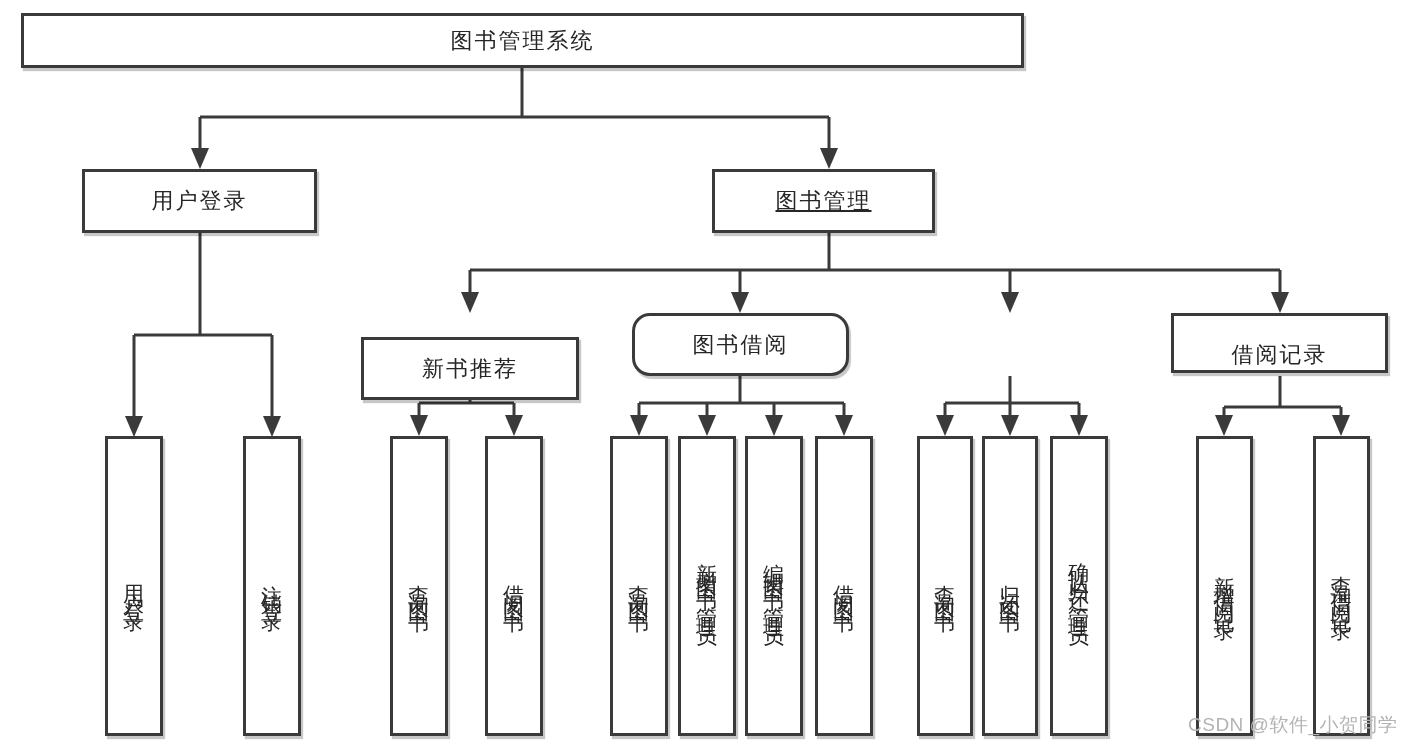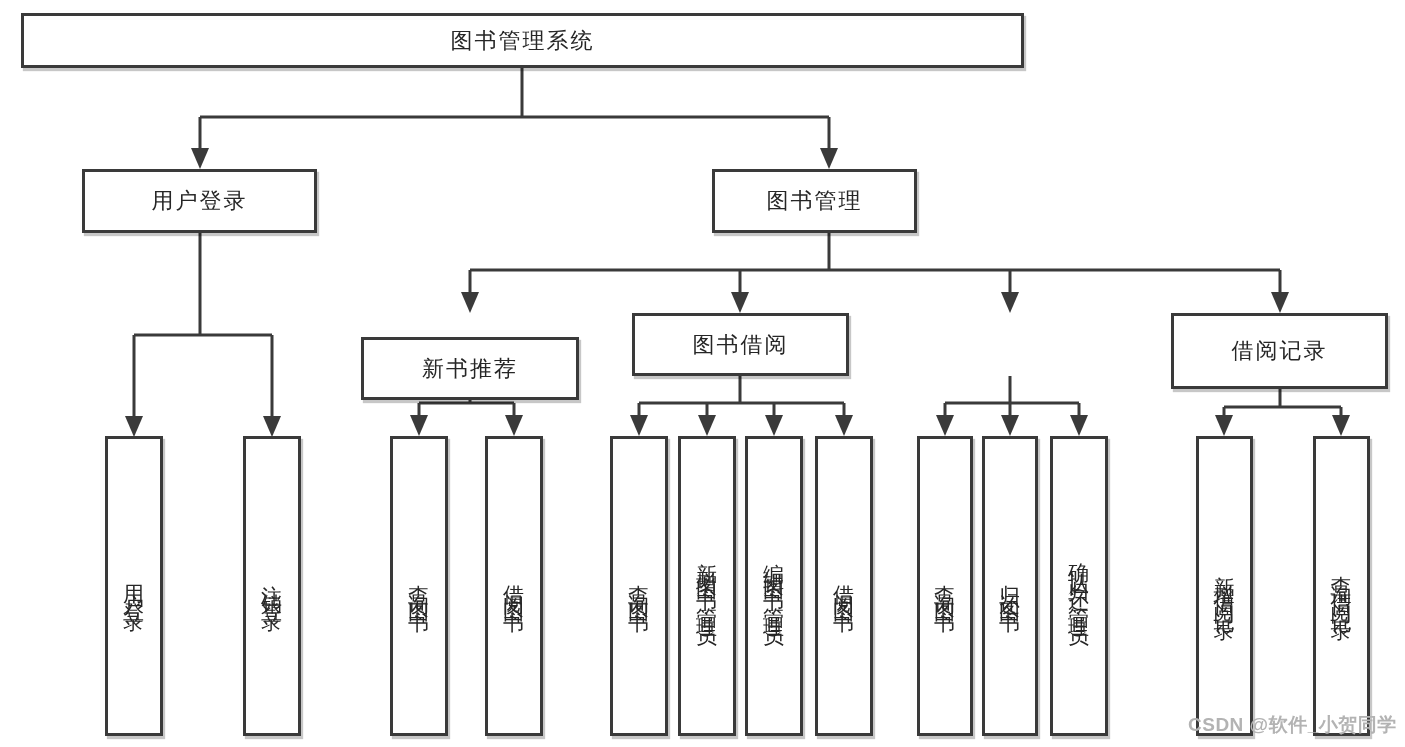--- a/index.html
+++ b/index.html
@@ -33,25 +33,25 @@
     writing-mode: vertical-rl;
     font-size: 21px;
     letter-spacing: 9px;
     line-height: 1;
     color: #262626;
     white-space: nowrap;
   }
   
   .root   { left: 21px;   top: 13px;  width: 1003px; height: 55px; }
   .l2a    { left: 82px;   top: 169px; width: 235px;  height: 64px; }
-  .l2b    { left: 712px;  top: 169px; width: 205px;  height: 64px; }
+  .l2b    { left: 712px;  top: 169px; width: 223px;  height: 64px; text-decoration: underline; }
   .l3a    { left: 361px;  top: 313px; width: 218px;  height: 63px; margin-top: 24px; }
-  .l3b    { left: 632px;  top: 313px; width: 217px;  height: 63px; }
+  .l3b    { left: 632px;  top: 313px; width: 217px;  height: 63px; border-radius: 18px; }
   .l3c    { left: 902px;  top: 313px; width: 217px;  height: 63px; }
-  .l3d    { left: 1171px; top: 313px; width: 217px;  height: 76px; }
+  .l3d    { left: 1171px; top: 313px; width: 217px;  height: 60px; align-items: flex-end; }
   
   .leaf { top: 436px; height: 300px; width: 58px; }
   .lf1  { left: 105px; }
   .lf2  { left: 243px; }
   .lf3  { left: 390px; }
   .lf4  { left: 485px; }
   .lf5  { left: 610px; }
   .lf6  { left: 678px; }
   .lf7  { left: 745px; }
   .lf8  { left: 815px; }
@@ -61,21 +61,20 @@
   .lf12 { left: 1196px; width: 57px; }
   .lf13 { left: 1313px; width: 57px; }
   .watermark {
     position: absolute;
     left: 1188px;
     top: 712px;
     font-size: 19px;
     color: #b3b3b3;
     letter-spacing: 0.5px;
     white-space: nowrap;
-    font-weight: bold;
   }
 </style>
 </head>
 <body>
 
 <div class="canvas">
 
   <svg class="connectors" viewBox="0 0 1405 747" xmlns="http://www.w3.org/2000/svg">
     <path fill="none" stroke="#3a3a3a" stroke-width="3" d="
       M522 68 V117 M200 117 H829 M200 117 V150 M829 117 V150

